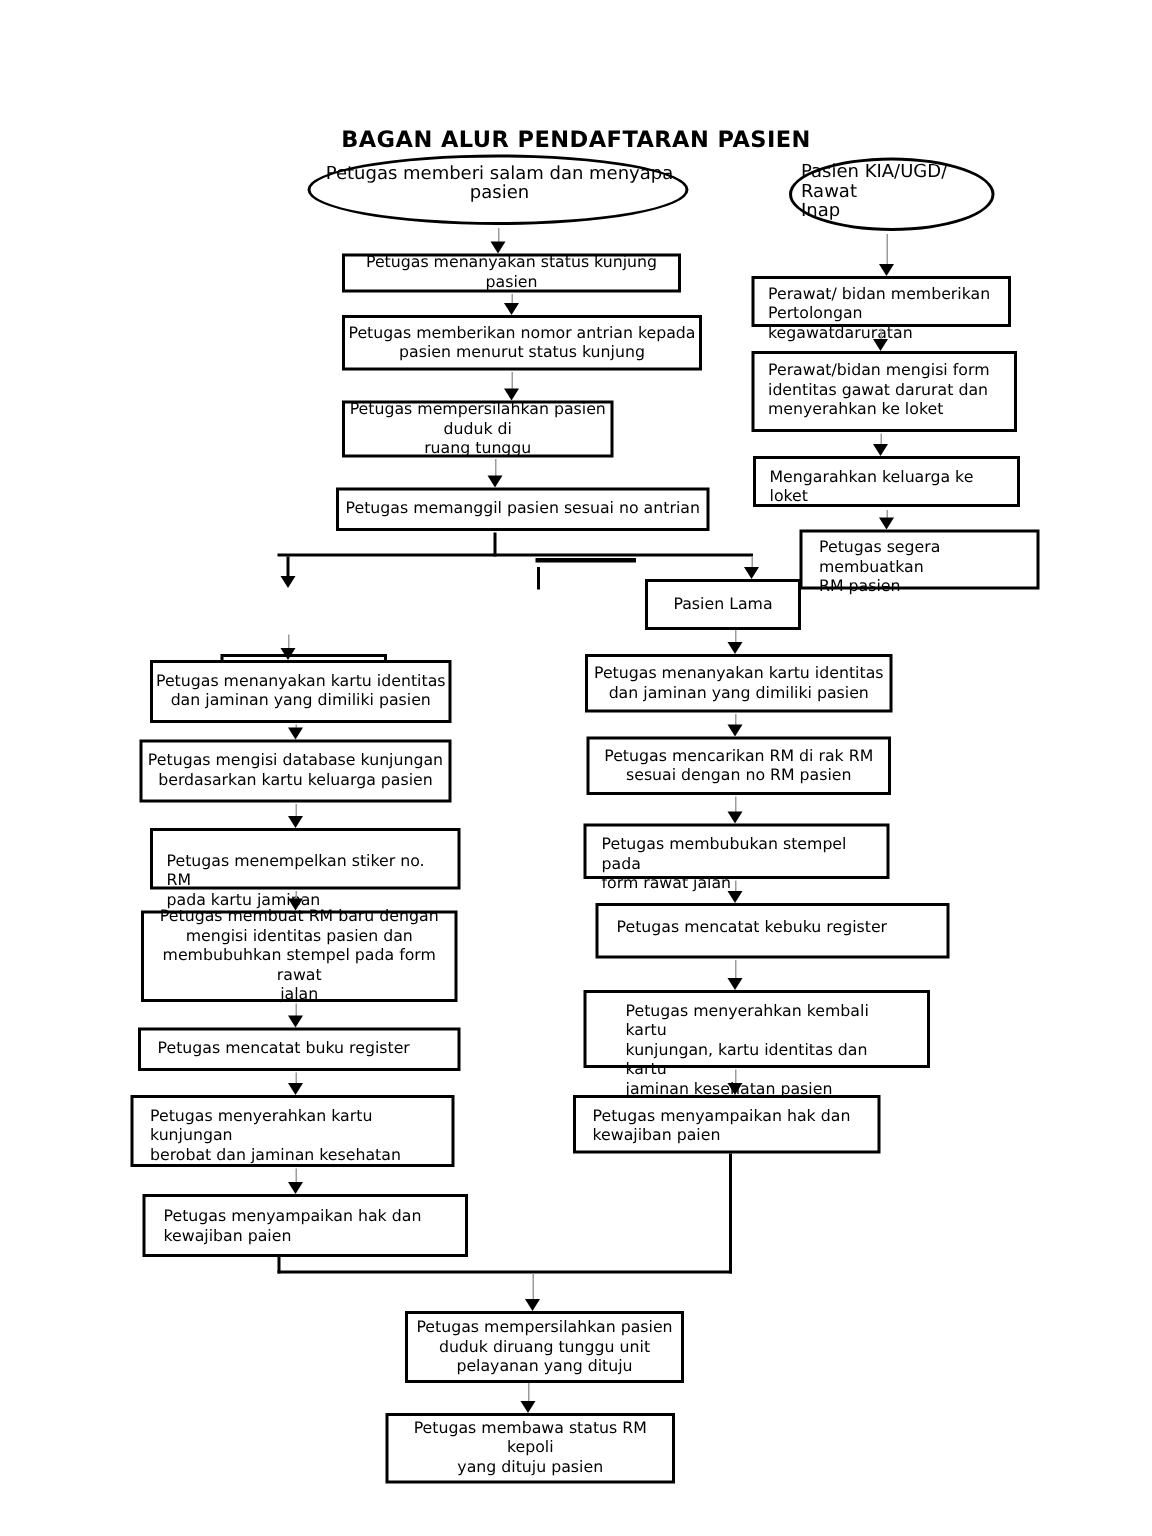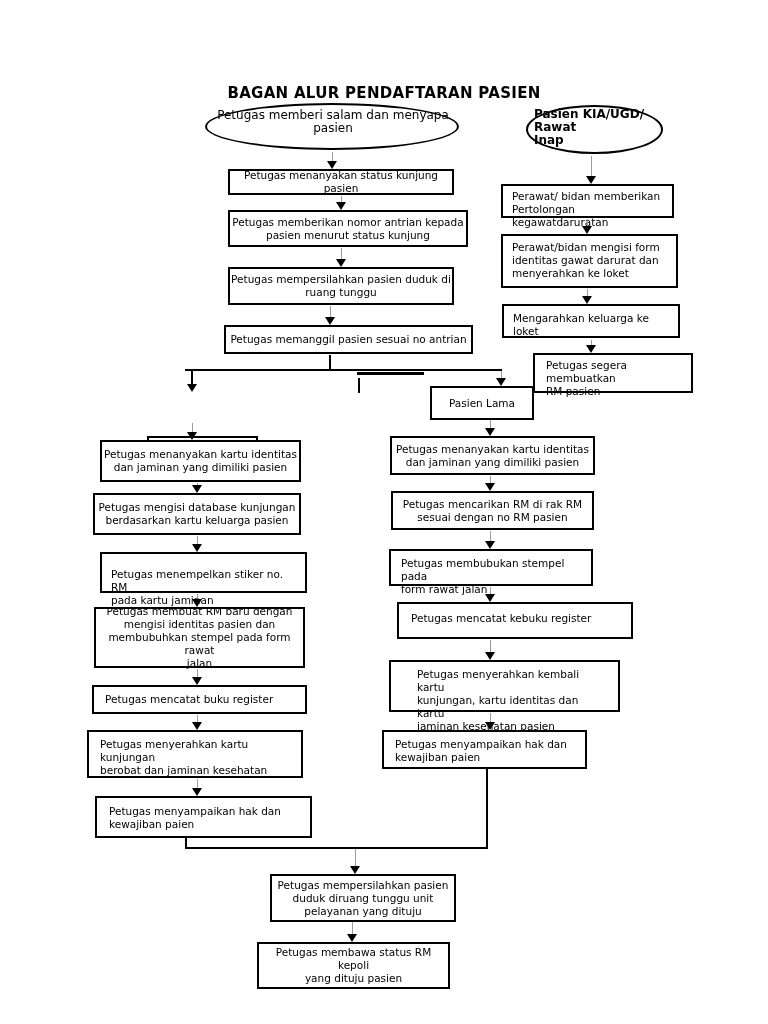--- a/index.html
+++ b/index.html
@@ -30,27 +30,27 @@
 </style>
 </head>
 <body>
 
 <div class="title" style="left:194px;top:84px;width:380px;">BAGAN ALUR PENDAFTARAN PASIEN</div>
 
 <div class="ellipse" style="left:205px;top:103px;width:254px;height:47px;"></div>
 <div class="etext" style="left:215px;top:109px;width:236px;text-align:center;">Petugas memberi salam dan menyapa pasien</div>
 
 <div class="ellipse" style="left:526px;top:105px;width:137px;height:49px;"></div>
-<div class="etext" style="left:534px;top:108px;width:122px;text-align:left;font-weight:bold;">Pasien KIA/UGD/ Rawat
+<div class="etext" style="left:534px;top:108px;width:122px;text-align:left;">Pasien KIA/UGD/ Rawat
 Inap</div>
 
 <div class="box vc" style="left:228px;top:169px;width:226px;height:26px;">Petugas menanyakan status kunjung pasien</div>
 <div class="box vc" style="left:228px;top:210px;width:240px;height:37px;">Petugas memberikan nomor antrian kepada
 pasien menurut status kunjung</div>
-<div class="box vc" style="left:228px;top:267px;width:226px;height:38px;">Petugas mempersilahkan pasien duduk di
+<div class="box vc" style="left:228px;top:267px;width:181px;height:38px;">Petugas mempersilahkan pasien duduk di
 ruang tunggu</div>
 <div class="box vc" style="left:224px;top:325px;width:249px;height:29px;">Petugas memanggil pasien sesuai no antrian</div>
 
 <div class="box" style="left:501px;top:184px;width:173px;height:34px;padding:4px 9px;">Perawat/ bidan memberikan
 Pertolongan kegawatdaruratan</div>
 <div class="box" style="left:501px;top:234px;width:177px;height:54px;padding:5px 9px;">Perawat/bidan mengisi form
 identitas gawat darurat dan
 menyerahkan ke loket</div>
 <div class="box" style="left:502px;top:304px;width:178px;height:34px;padding:6px 9px;">Mengarahkan keluarga ke loket</div>
 <div class="box" style="left:533px;top:353px;width:160px;height:40px;padding:4px 11px;">Petugas segera membuatkan

